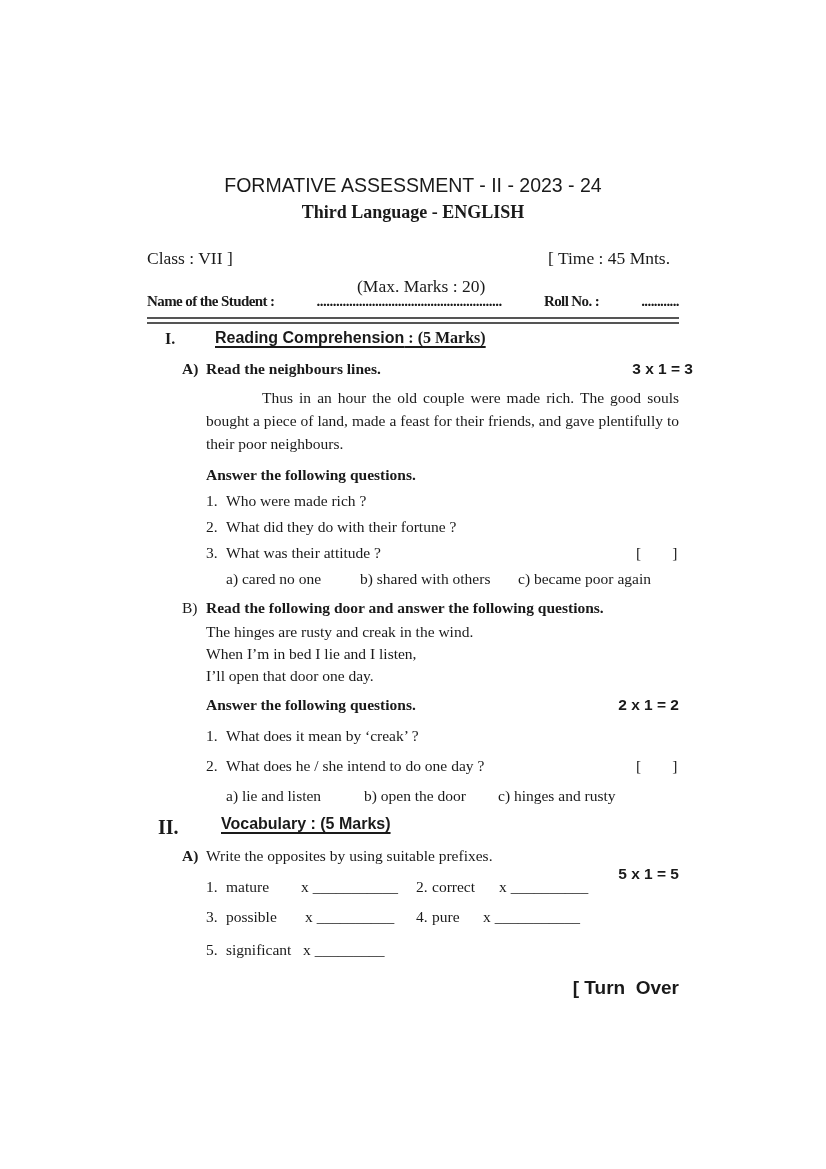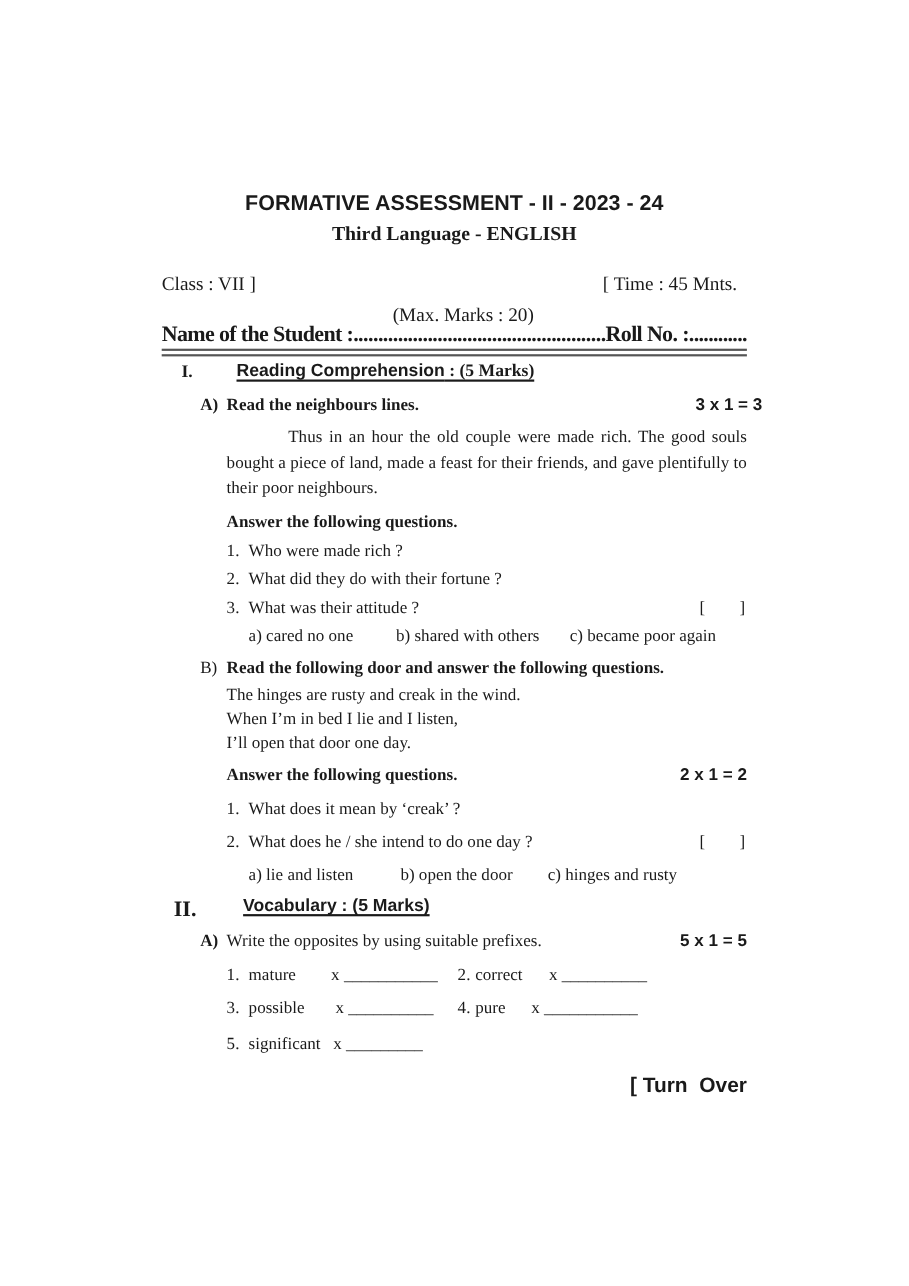--- a/index.html
+++ b/index.html
@@ -3,25 +3,25 @@
 <meta charset="utf-8">
 <style>
   html, body { margin: 0; padding: 0; background: #ffffff; }
   body { width: 826px; height: 1169px; position: relative; overflow: hidden; color: #1a1a1a; }
   .serif { font-family: "Liberation Serif", "DejaVu Serif", serif; }
   .sans { font-family: "Liberation Sans", "DejaVu Sans", sans-serif; }
   .abs { position: absolute; white-space: nowrap; }
   .b { font-weight: bold; }
   .u { text-decoration: underline; text-underline-offset: 3px; text-decoration-thickness: 1.5px; margin-left: 28px; }
 
-  .title { left: 0; width: 826px; top: 174px; text-align: center; font-size: 19.5px; font-weight: bold; }
+  .title { left: 0; width: 826px; top: 174px; text-align: center; font-size: 19.5px; font-weight: normal; }
   .subtitle { left: 0; width: 826px; top: 202px; text-align: center; font-size: 18px; font-weight: bold; }
 
   .meta { top: 248px; font-size: 17.5px; font-weight: normal; }
-  .name-row { top: 293px; left: 147px; width: 532px; font-size: 20px; font-weight: bold; display: flex; letter-spacing: -0.6px; }
+  .name-row { top: 293px; left: 147px; width: 532px; font-size: 15px; font-weight: bold; display: flex; letter-spacing: -0.6px; gap: 42px; }
   .name-row .dots { flex: 1; overflow: hidden; letter-spacing: -0.5px; }
   .rule { left: 147px; width: 532px; height: 2px; background: #555; }
 
   .body-text { font-size: 15.5px; }
   .marks { font-size: 15.5px; font-weight: bold; }
   .bracket { font-size: 15.5px; }
   .para { left: 206px; width: 473px; top: 386px; font-size: 15.5px; line-height: 23px; white-space: normal; text-align: justify; }
 </style>
 </head>
 <body>
@@ -89,21 +89,21 @@
 
 <div class="abs serif body-text" style="left:226px; top:787px;">a) lie and listen</div>
 <div class="abs serif body-text" style="left:364px; top:787px;">b) open the door</div>
 <div class="abs serif body-text" style="left:498px; top:787px;">c) hinges and rusty</div>
 
 <div class="abs serif b" style="left:158px; top:816px; font-size:20px;">II.</div>
 <div class="abs sans b u" style="left:193px; top:815px; font-size:16px;">Vocabulary : (5 Marks)</div>
 
 <div class="abs serif b body-text" style="left:182px; top:847px;">A)</div>
 <div class="abs serif body-text" style="left:206px; top:847px;">Write the opposites by using suitable prefixes.</div>
-<div class="abs sans marks" style="right:147px; top:847px;">5 x 1 = 5</div>
+<div class="abs sans marks" style="right:147px; top:865px;">5 x 1 = 5</div>
 
 <div class="abs serif body-text" style="left:206px; top:878px;">1.</div>
 <div class="abs serif body-text" style="left:226px; top:878px;">mature</div>
 <div class="abs serif body-text" style="left:301px; top:878px;">x ___________</div>
 
 <div class="abs serif body-text" style="left:416px; top:878px;">2.</div>
 <div class="abs serif body-text" style="left:432px; top:878px;">correct</div>
 <div class="abs serif body-text" style="left:499px; top:878px;">x __________</div>
 
 <div class="abs serif body-text" style="left:206px; top:908px;">3.</div>

